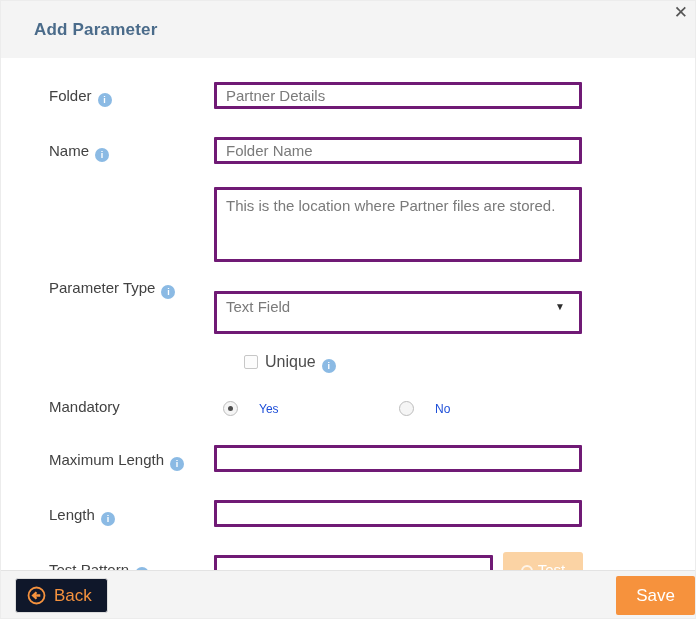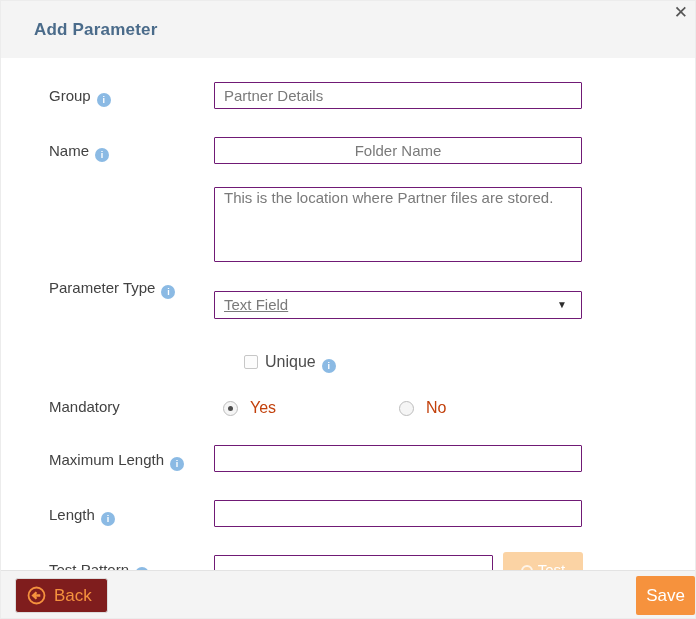--- a/index.html
+++ b/index.html
@@ -34,28 +34,28 @@
     white-space:nowrap; line-height:18px;
   }
   .info-icon {
     display:inline-block; width:14px; height:14px; margin-left:6px;
     background:#8bbae4; color:#fff; border-radius:50%;
     font-size:9px; font-weight:bold; font-style:normal;
     text-align:center; line-height:14px; vertical-align:-2px;
   }
   .inp, .ta, .sel {
     position:absolute; left:213px; width:368px;
-    border:1px solid #701a75; background:#fff;
+    border:3px solid #701a75; background:#fff;
     font-family:"Liberation Sans", sans-serif;
     font-size:15px; color:#7a7a7a; padding:0 9px;
     border-radius:1px; outline:none;
   }
   .inp { height:27px; }
-  .ta  { height:75px; padding-top:0; resize:none; line-height:19px; }
-  .sel { height:28px; line-height:25px; cursor:pointer;text-decoration:underline; }
+  .ta  { height:75px; padding-top:6px; resize:none; line-height:19px; }
+  .sel { height:43px; line-height:25px; cursor:pointer; }
   .dd-arrow {
     position:absolute; right:14px; top:8px;
     font-size:10px; color:#2d2d2d; line-height:10px;
   }
 
   
   .unique-row { position:absolute; left:215px; top:295px; height:18px;margin-left:28px; }
   .checkbox {
     display:inline-block; width:14px; height:14px;
     border:1px solid #c7c7c7; background:#fcfcfc; border-radius:2px;
@@ -69,21 +69,21 @@
   .radio-opt.no { left:176px; }
   .radio {
     display:inline-block; width:15px; height:15px; border-radius:50%;
     border:1px solid #bdbdbd; background:#f5f5f5; vertical-align:-3px;
     position:relative; cursor:pointer;
   }
   .radio.checked::after {
     content:""; position:absolute; left:4px; top:4px;
     width:5px; height:5px; border-radius:50%; background:#4d4d4d;
   }
-  .radio-label { font-size:16px; color:#c2410c; margin-left:12px; }
+  .radio-label { font-size:12px; color:#1d4ed8; margin-left:21px; }
 
   
   .inp.short { width:279px; }
   .test-btn {
     position:absolute; left:502px; top:494px; width:80px; height:35px;
     background:#fbd3a4; border:none; border-radius:3px;
     color:#ffffff; font-size:15px; font-family:"Liberation Sans", sans-serif;
     cursor:pointer;
   }
   .test-circle-icon {
@@ -91,48 +91,48 @@
     border:2px solid rgba(255,255,255,.75); vertical-align:-2px; margin-right:5px;
   }
 
   
   .footer {
     position:absolute; left:0; right:0; bottom:0; height:48px;
     background:#f4f4f4; border-top:1px solid #e3e3e3; z-index:5;
   }
   .back-btn {
     position:absolute; left:14px; top:7px; height:35px; padding:0 15px 0 11px;
-    background:#7f1d1d; border:1px solid #dcdcdc; border-radius:3px;
+    background:#0f172a; border:1px solid #dcdcdc; border-radius:3px;
     color:#f5923e; font-size:17px; font-family:"Liberation Sans", sans-serif;
     cursor:pointer; display:flex; align-items:center; gap:8px;
   }
   .save-btn {
-    position:absolute; right:0; top:5px; width:59px; height:39px;
+    position:absolute; right:0; top:5px; width:79px; height:39px;
     background:#f6923d; border:none; border-radius:2px;
     color:#ffffff; font-size:17px; font-family:"Liberation Sans", sans-serif;
     cursor:pointer;
   }
 </style>
 </head>
 <body>
 
 <div class="dialog">
 
   <div class="header">
     <div class="title">Add Parameter</div>
     <span class="close">✕</span>
   </div>
 
   <div class="body">
 
-    <label class="lbl" style="top:29px"><span>Group</span><i class="info-icon">i</i></label>
+    <label class="lbl" style="top:29px"><span>Folder</span><i class="info-icon">i</i></label>
     <input class="inp" style="top: 24px;" value="Partner Details">
 
     <label class="lbl" style="top:84px"><span>Name</span><i class="info-icon">i</i></label>
-    <input class="inp" style="top: 79px; text-align: center;" value="Folder Name">
+    <input class="inp" style="top: 79px;" value="Folder Name">
 
     <textarea class="ta" style="top: 129px;">This is the location where Partner files are stored.</textarea>
 
     <label class="lbl" style="top:221px"><span>Parameter Type</span><i class="info-icon">i</i></label>
     <div class="sel" style="top:233px">
       <span>Text Field</span>
       <span class="dd-arrow">▼</span>
     </div>
 
     <div class="unique-row">

